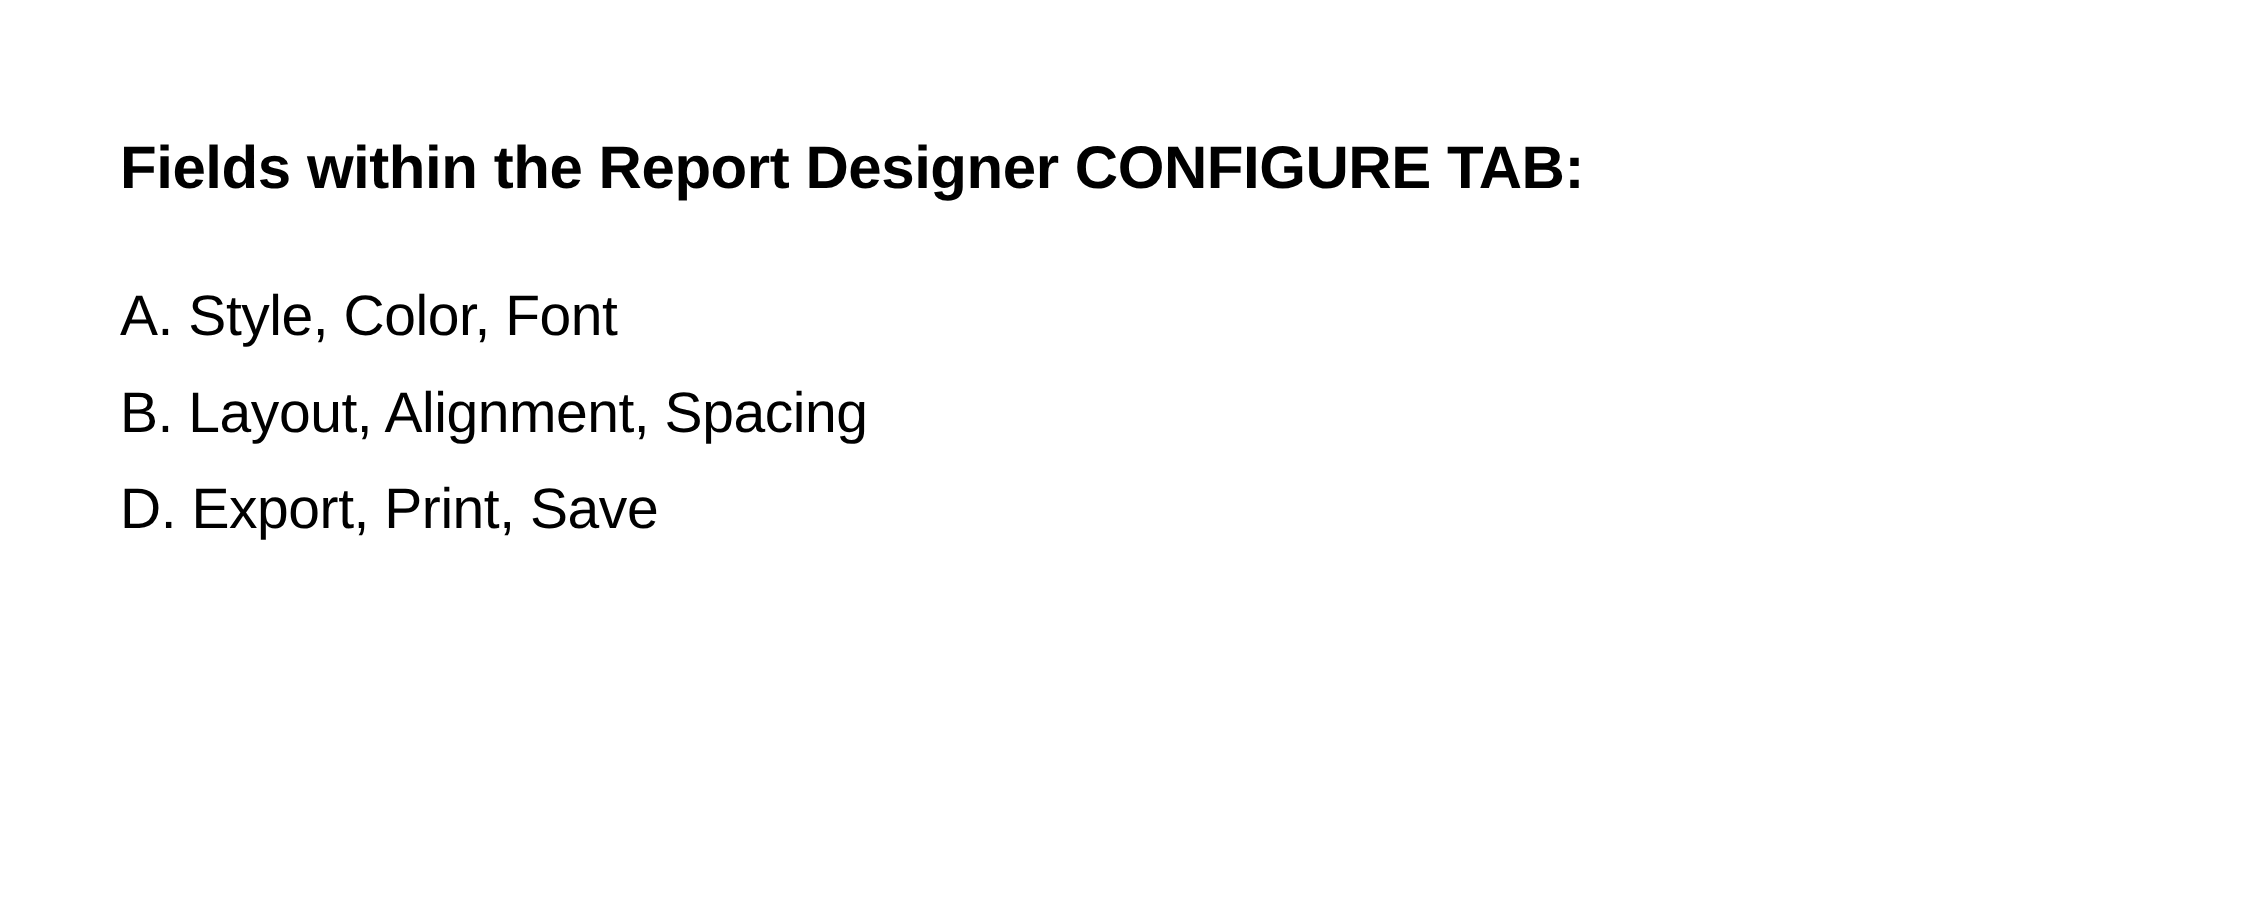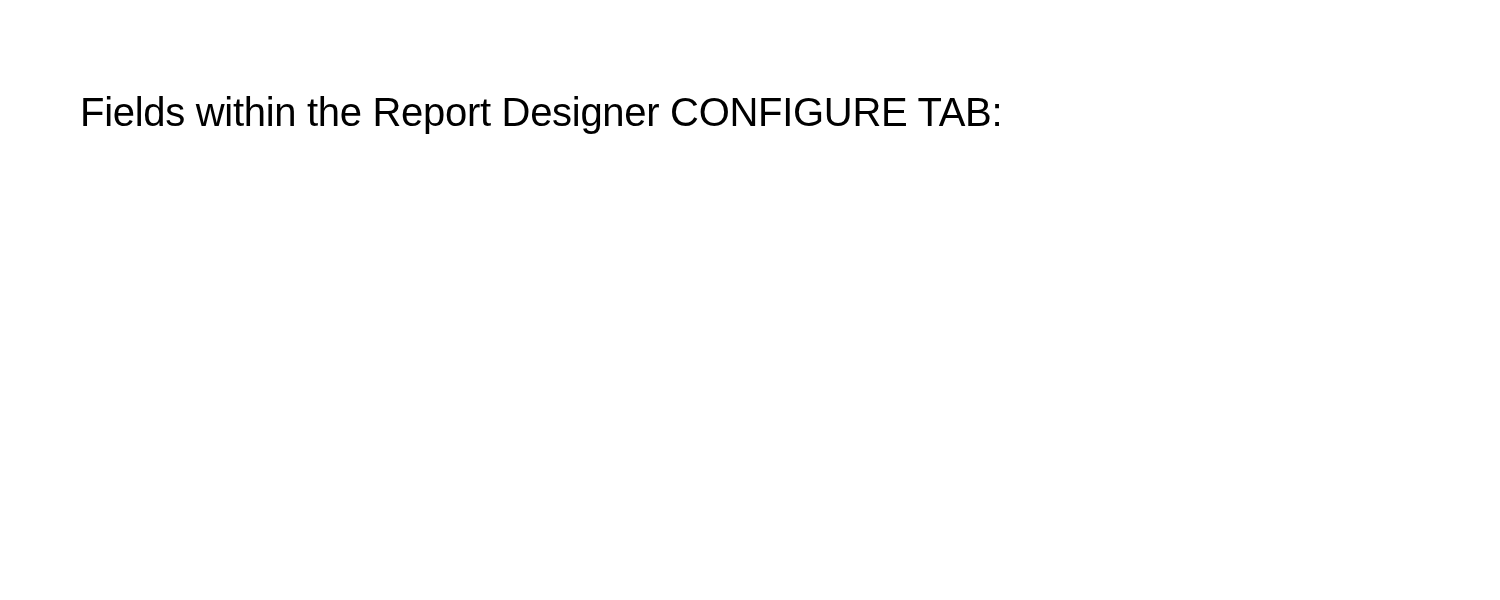--- a/index.html
+++ b/index.html
@@ -10,32 +10,35 @@
     body {
       width: 1500px;
       height: 600px;
       background: #ffffff;
       font-family: -apple-system, BlinkMacSystemFont, "Segoe UI", Helvetica, Arial, sans-serif;
       padding: 90px 80px;
       color: #000000;
     }
     .question-title {
       font-size: 40px;
-      font-weight: 400;
+      font-weight: 700;
       margin-bottom: 44px;
       letter-spacing: -0.3px;
     }
     .options-list {
       list-style: none;
     }
     .option-item {
       font-size: 38px;
       font-weight: 400;
       line-height: 1.7;
       letter-spacing: -0.3px;
     }
   </style>
 </head>
 <body>
 
 <div class="question-title">Fields within the Report Designer CONFIGURE TAB:</div>
 <ul class="options-list">
+  <li class="option-item">A. Style, Color, Font</li>
+  <li class="option-item">B. Layout, Alignment, Spacing</li>
+  <li class="option-item">D. Export, Print, Save</li>
 </ul>
 
 </body></html>

